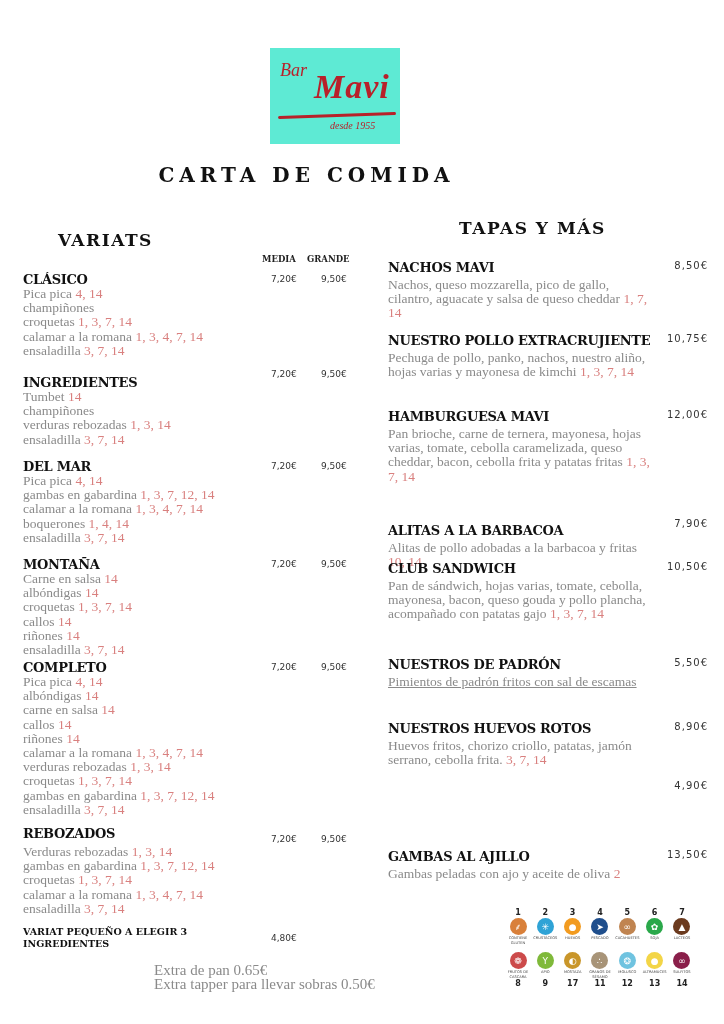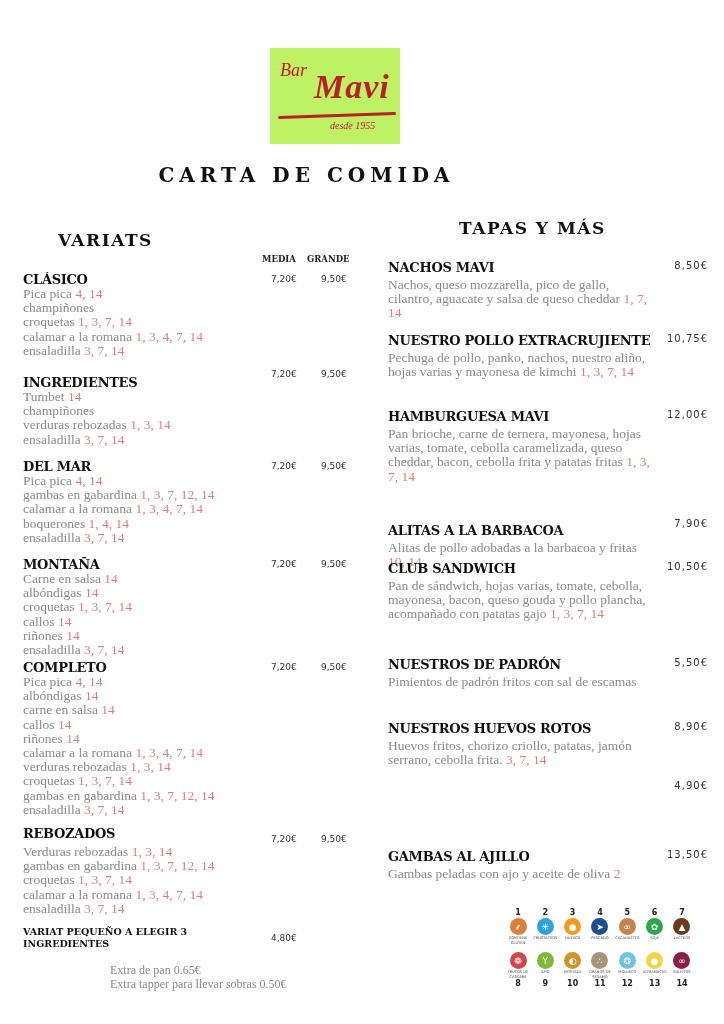--- a/index.html
+++ b/index.html
@@ -4,21 +4,21 @@
   <style>
     * { box-sizing: border-box; margin: 0; padding: 0; }
     body {
       width: 724px; height: 1024px; background: #ffffff;
       position: relative; overflow: hidden;
       font-family: "DejaVu Serif", "Liberation Serif", serif;
       color: #1a1a1a;
     }
     .logo {
       position: absolute; left: 270px; top: 48px; width: 130px; height: 96px;
-      background: #bef264;
+      background: #5eead4;
     }
     .logo .bar {
       position: absolute; left: 10px; top: 12px;
       font-family: "Liberation Serif", serif; font-style: italic;
       font-size: 18px; color: #b8202a;
     }
     .logo .mavi {
       position: absolute; left: 44px; top: 20px;
       font-family: "Liberation Serif", serif; font-style: italic; font-weight: bold;
       font-size: 34px; color: #b8202a; letter-spacing: 1px;
@@ -74,21 +74,21 @@
     .small-variat {
       position: absolute; left: 23px; top: 926px; width: 220px;
       font-family: "DejaVu Serif", serif; font-weight: bold; font-size: 9.5px;
       line-height: 12px; color: #111;
     }
     .small-variat-price {
       position: absolute; left: 271px; top: 933px;
       font-family: "DejaVu Sans", sans-serif; font-size: 9px; color: #333;
     }
     .extras { position: absolute; left: 110px; top: 963px; }
-    .extras .line { font-size: 12px; }
+    .extras .line { font-size: 15px; margin-left: 44px; }
     .legend { position: absolute; left: 505px; top: 908px; width: 200px; }
     .legend .row { display: flex; justify-content: space-between; width: 190px; }
     .legend .item { width: 26px; text-align: center; }
     .legend .num {
       font-family: "DejaVu Sans", sans-serif; font-weight: bold; font-size: 8px; color: #222;
     }
     .legend .circle {
       width: 17px; height: 17px; border-radius: 50%; margin: 1px auto;
       display: flex; align-items: center; justify-content: center;
       color: #fff; font-size: 9px; font-family: "DejaVu Sans", sans-serif;
@@ -214,21 +214,21 @@
       <div class="line desc"><span>Alitas de pollo adobadas a la barbacoa y fritas</span> <span class="allergen">10, 14</span></div>
     </div>
     <div class="tapa" style="top: 561px;">
       <div class="name">CLUB SANDWICH</div>
       <div class="price">10,50€</div>
       <div class="line desc"><span>Pan de sándwich, hojas varias, tomate, cebolla, mayonesa, bacon, queso gouda y pollo plancha, acompañado con patatas gajo</span> <span class="allergen">1, 3, 7, 14</span></div>
     </div>
     <div class="tapa" style="top: 657px;">
       <div class="name">NUESTROS DE PADRÓN</div>
       <div class="price">5,50€</div>
-      <div class="line desc" style=""><span>Pimientos de padrón fritos con sal de escamas</span> <span class="allergen"></span></div>
+      <div class="line desc" style=" text-decoration: underline;"><span>Pimientos de padrón fritos con sal de escamas</span> <span class="allergen"></span></div>
     </div>
     <div class="tapa" style="top: 721px;">
       <div class="name">NUESTROS HUEVOS ROTOS</div>
       <div class="price">8,90€</div>
       <div class="line desc"><span>Huevos fritos, chorizo criollo, patatas, jamón serrano, cebolla frita.</span> <span class="allergen">3, 7, 14</span></div>
     </div>
     <div class="tapa" style="top: 785px;">
       <div class="price" style="top: -5px;">4,90€</div>
     </div>
     <div class="tapa" style="top: 849px;">
@@ -283,21 +283,21 @@
         <div class="num">8</div>
       </div>
       <div class="item">
         <div class="circle" style="background: rgb(127, 185, 58);">Y</div>
         <div class="lbl">APIO</div>
         <div class="num">9</div>
       </div>
       <div class="item">
         <div class="circle" style="background: rgb(201, 150, 42);">◐</div>
         <div class="lbl">MOSTAZA</div>
-        <div class="num">10</div>
+        <div class="num">17</div>
       </div>
       <div class="item">
         <div class="circle" style="background: rgb(168, 148, 120);">∴</div>
         <div class="lbl">GRANOS DE SÉSAMO</div>
         <div class="num">11</div>
       </div>
       <div class="item">
         <div class="circle" style="background: rgb(111, 195, 224);">❂</div>
         <div class="lbl">MOLUSCO</div>
         <div class="num">12</div>

